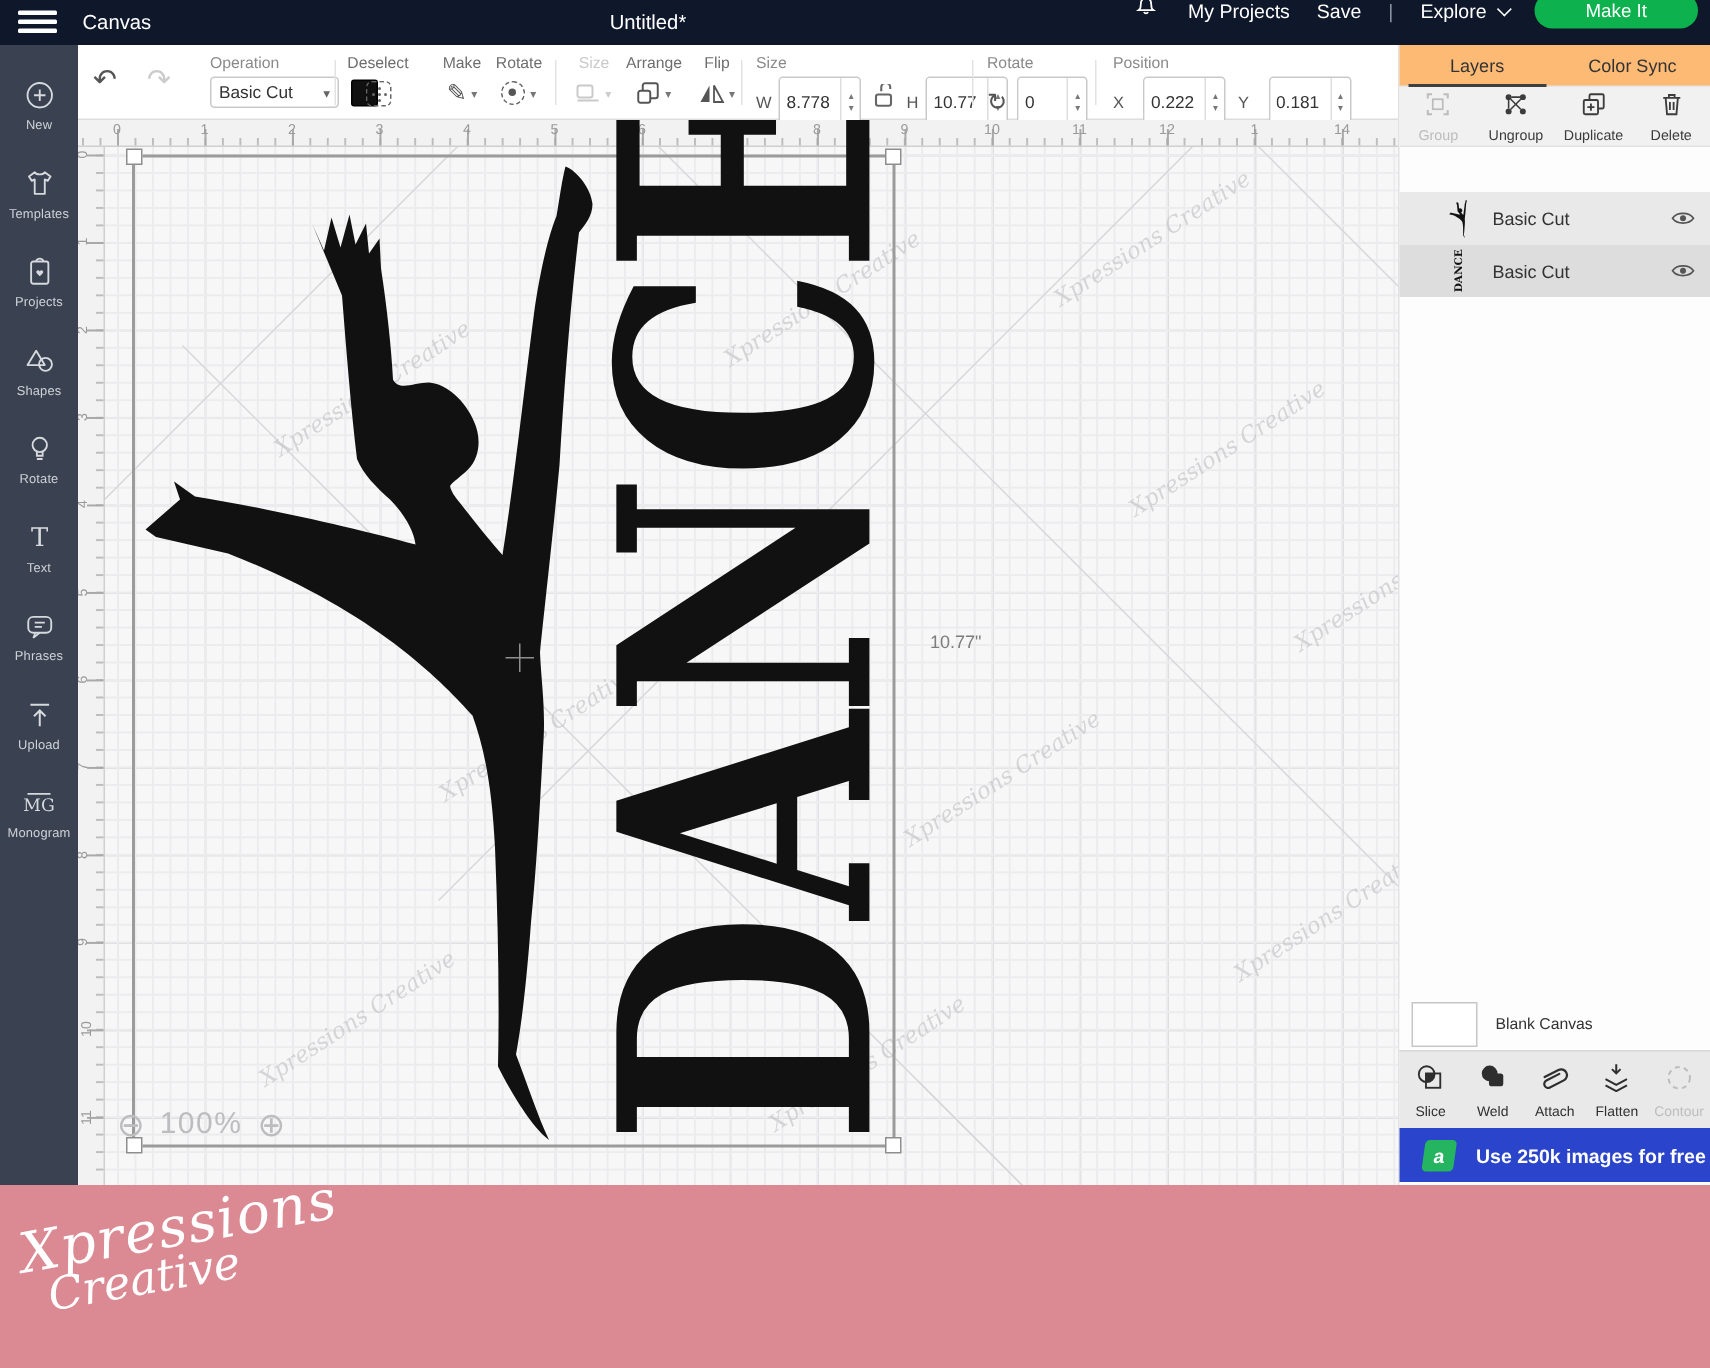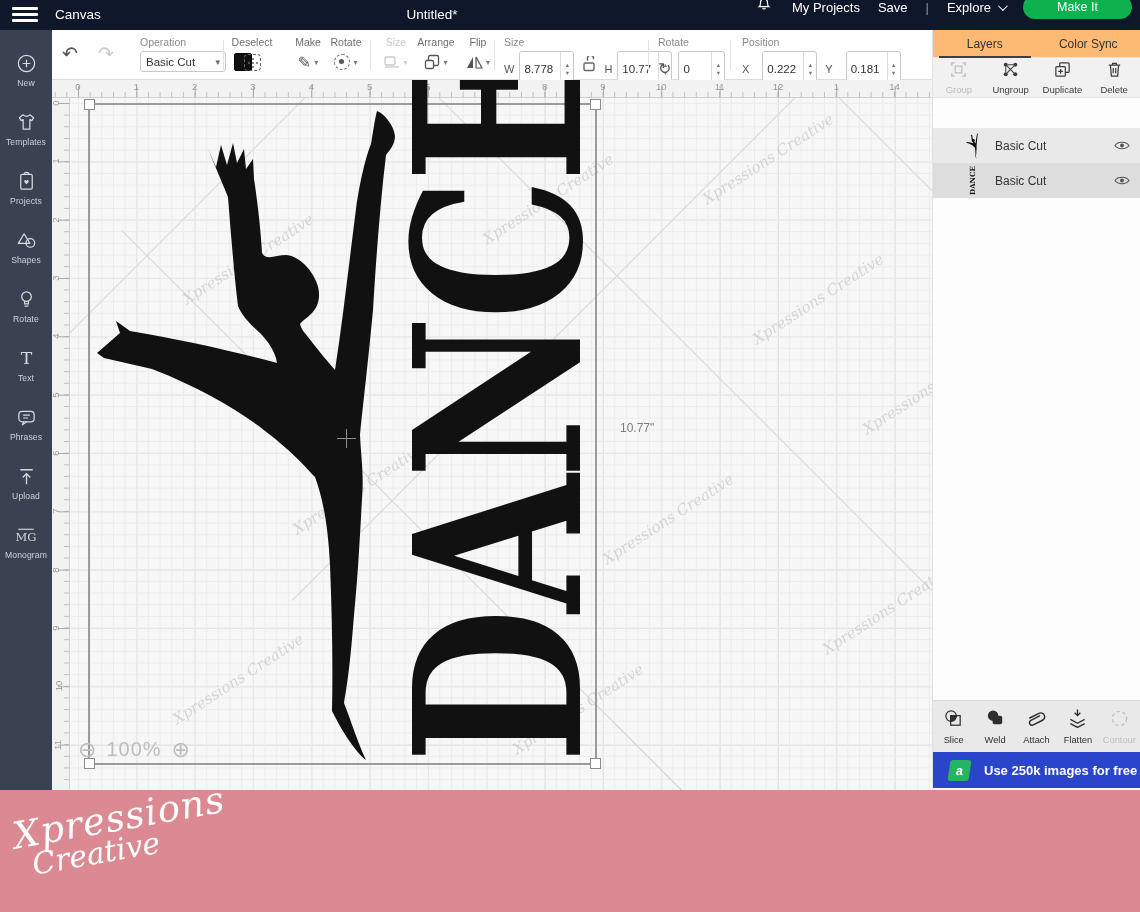--- a/index.html
+++ b/index.html
@@ -557,20 +557,24 @@
       </span>
       <span class="lr-label">Basic Cut</span>
       <span class="eye">
         <svg width="16" height="11" viewBox="0 0 16 11">
             <path d="M1,5.5 C4,1.2 12,1.2 15,5.5 C12,9.8 4,9.8 1,5.5 Z" fill="none" stroke="#555" stroke-width="1.1"></path>
             <circle cx="8" cy="5.5" r="2" fill="#555"></circle>
           </svg>
       </span>
     </div>
 
+    <div class="blank-row">
+      <div class="blank-swatch"></div>
+      <div class="blank-label">Blank Canvas</div>
+    </div>
 
     <div class="tools" id="panel-tools">
         <div class="tool">
           <span><svg width="21" height="21" viewBox="0 0 22 22">
               <circle cx="8.5" cy="8.5" r="5.5" fill="none" stroke="currentColor" stroke-width="1.3"></circle>
               <rect x="8" y="8" width="10" height="10" fill="none" stroke="currentColor" stroke-width="1.3"></rect>
               <path d="M8,8 h5.9 A5.5,5.5 0 0 1 8,13.9 Z" fill="currentColor"></path>
             </svg></span>
           <span class="tlab">Slice</span>
         </div>

